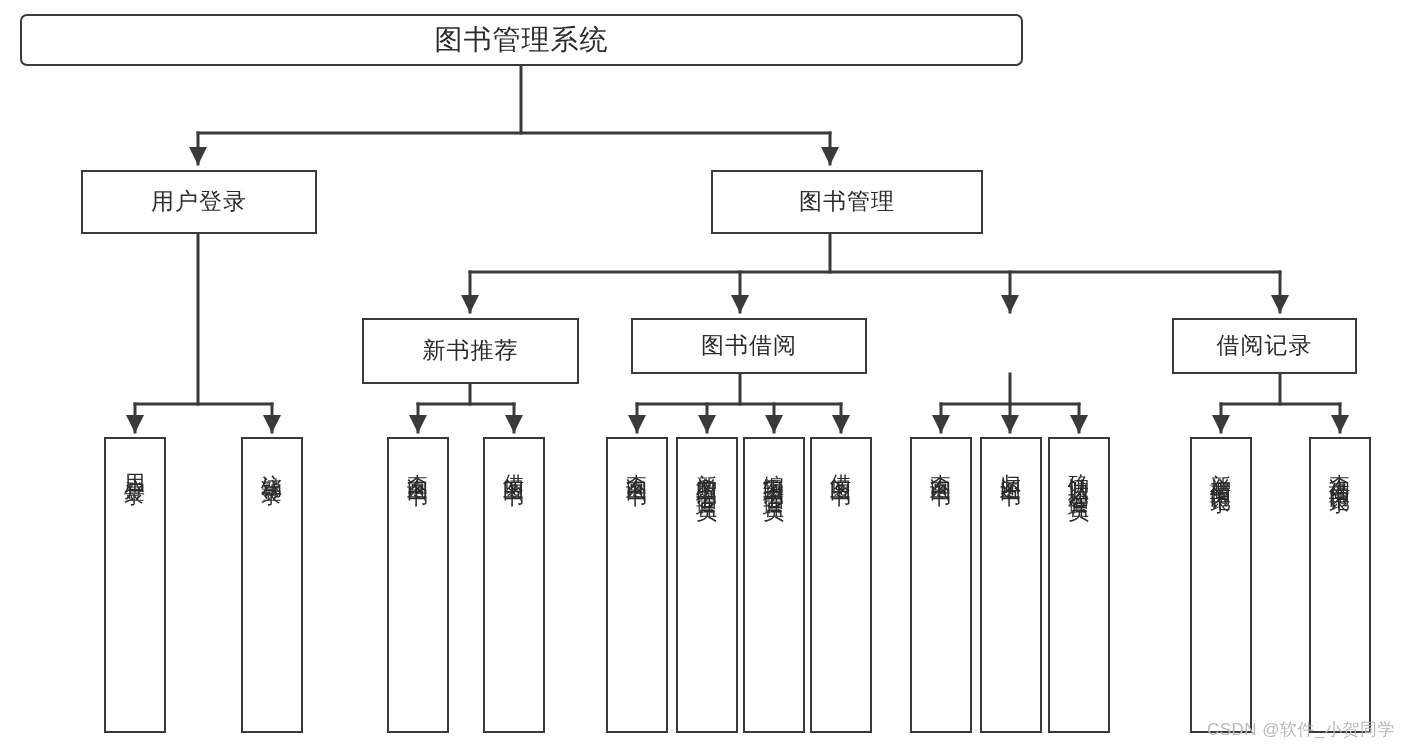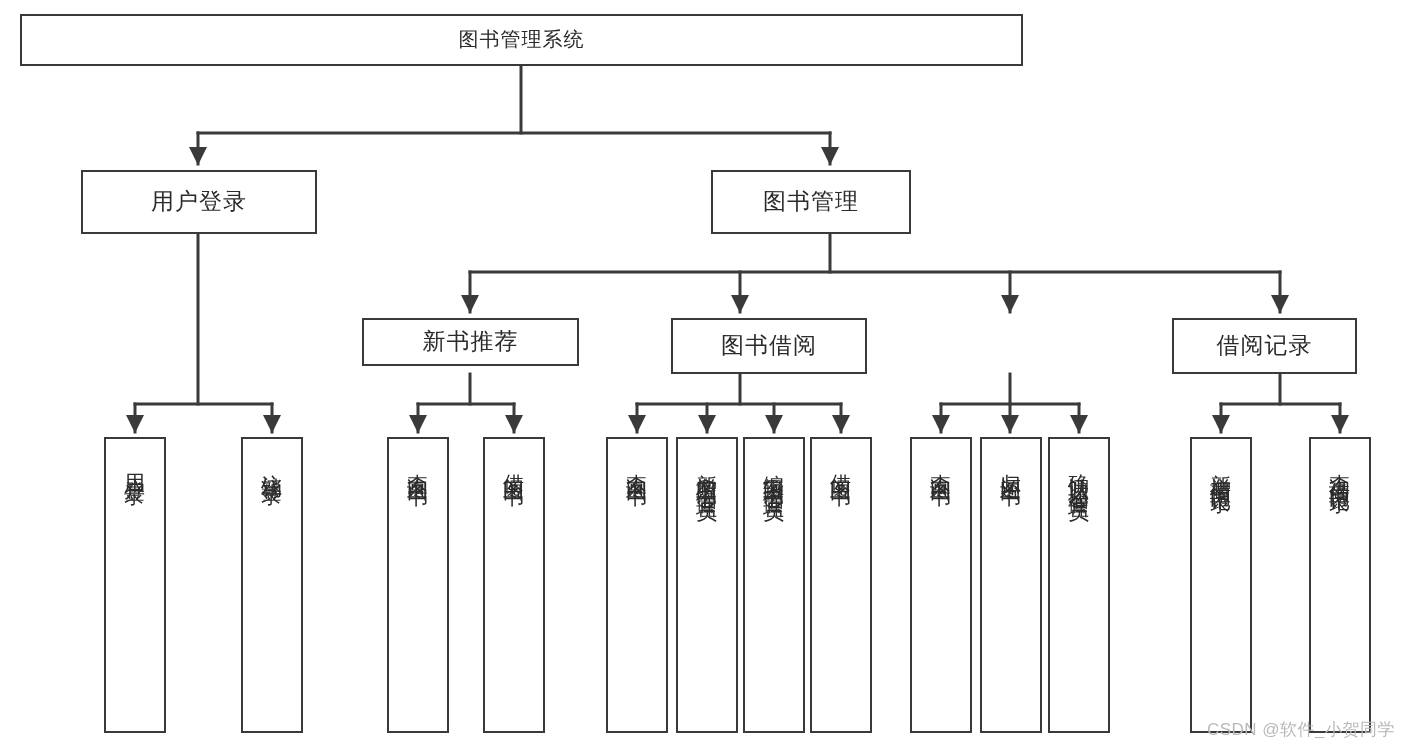--- a/index.html
+++ b/index.html
@@ -52,21 +52,22 @@
     padding-top: 18px;
   }
   .node.vert .node-label {
     writing-mode: vertical-rl;
     text-orientation: upright;
     letter-spacing: 4px;
     line-height: 1;
     white-space: nowrap;
   }
   #root-node {
-    font-size: 20px;
+    font-size: 28px;
+    border-radius: 7px;
   }
   #watermark {
     position: absolute;
     right: 10px;
     bottom: 6px;
     font-size: 17px;
     color: #b9b9b9;
     letter-spacing: 0.5px;
     user-select: none;
     white-space: nowrap;
@@ -128,28 +129,28 @@
     </g>
   </svg>
 
   <div class="node horiz" id="root-node" style="left:20px; top:14px; width:1003px; height:52px;">
     <span class="node-label">图书管理系统</span>
   </div>
 
   <div class="node horiz" style="left:81px; top:170px; width:236px; height:64px;">
     <span class="node-label">用户登录</span>
   </div>
-  <div class="node horiz" style="left:711px; top:170px; width:200px; height:64px;">
+  <div class="node horiz" style="left:711px; top:170px; width:272px; height:64px;">
     <span class="node-label">图书管理</span>
   </div>
 
-  <div class="node horiz" style="left:362px; top:318px; width:217px; height:48px;">
+  <div class="node horiz" style="left:362px; top:318px; width:217px; height:66px;">
     <span class="node-label">新书推荐</span>
   </div>
-  <div class="node horiz" style="left:631px; top:318px; width:196px; height:56px;margin-left:40px;">
+  <div class="node horiz" style="left:631px; top:318px; width:236px; height:56px;">
     <span class="node-label">图书借阅</span>
   </div>
   <div class="node horiz" style="left:1172px; top:318px; width:185px; height:56px;">
     <span class="node-label">借阅记录</span>
   </div>
 
   <div class="node vert" style="left:104px; top:437px; width:62px; height:296px;">
     <span class="node-label">用户登录</span>
   </div>
   <div class="node vert" style="left:241px; top:437px; width:62px; height:296px;">

